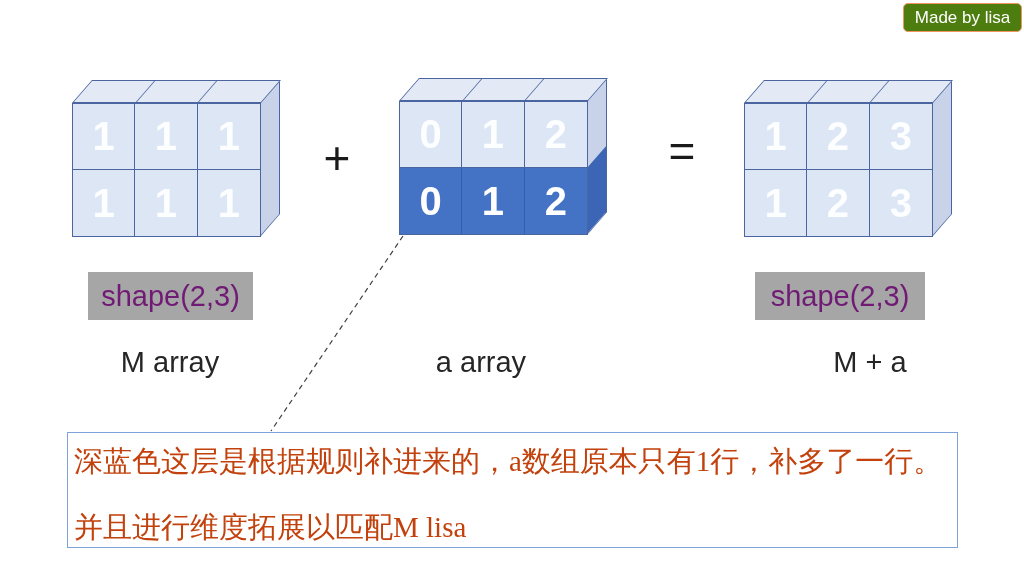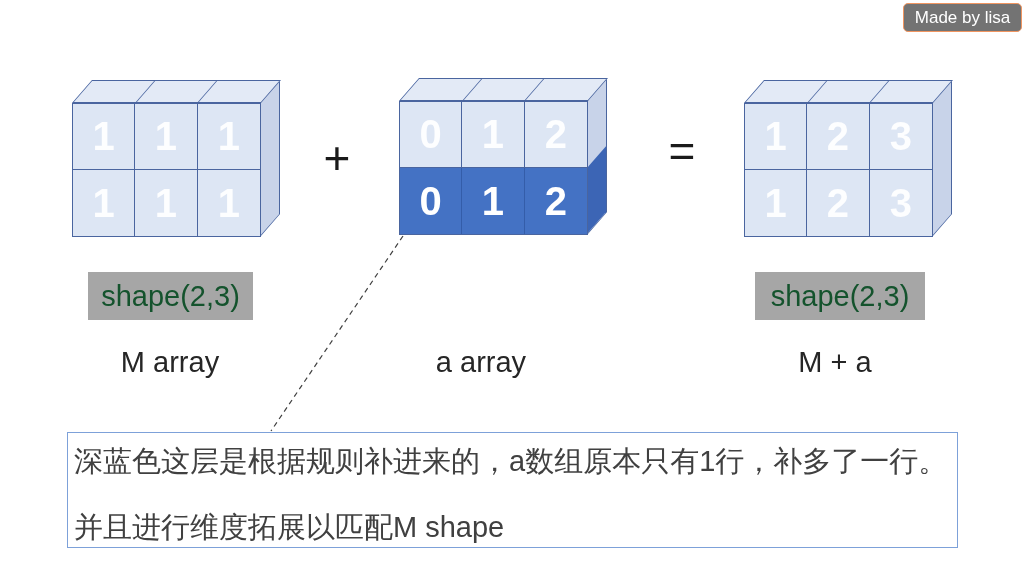--- a/index.html
+++ b/index.html
@@ -36,39 +36,39 @@
   }
   .cell:not(:nth-child(3n)){border-right:1.5px solid #4a659f;}
   .cell:nth-child(-n+3){border-bottom:1.5px solid #4a659f;}
   .cell.dark{background:#4472c4;color:#ffffff;}
   .cell.dark:not(:nth-child(3n)){border-right-color:#345da9;}
   
   .op{position:absolute;color:#1a1a1a;font-size:46px;font-weight:400;
       width:60px;text-align:center;line-height:60px;}
   
   .shape-label{
-    position:absolute;height:48px;background:#a6a6a6;color:#14532d;
+    position:absolute;height:48px;background:#a6a6a6;color:#701a75;
     font-size:29px;line-height:48px;text-align:center;
   }
   .caption{
     position:absolute;top:344px;height:36px;color:#262626;
     font-size:29px;line-height:36px;text-align:center;width:196px;
   }
   
   .note-box{
     position:absolute;left:67px;top:432px;width:891px;height:116px;
     border:1px solid #7da1d9;background:#ffffff;box-sizing:border-box;
-    color:#404040;font-size:29px;
+    color:#c2410c;font-size:29px;font-family:Liberation Serif, serif;
   }
   .note-line1{margin:9px 0 0 6px;white-space:nowrap;}
   .note-line2{margin:26px 0 0 6px;white-space:nowrap;}
   
   .badge{
     position:absolute;left:903px;top:3px;width:119px;height:29px;
-    background:#737373;border:1px solid #f09560;border-radius:5px;
+    background:#4d7c0f;border:1px solid #f09560;border-radius:5px;
     color:#ffffff;font-size:17px;line-height:27px;text-align:center;box-sizing:border-box;
   }
   .overlay-svg{position:absolute;left:0;top:0;pointer-events:none;}
 </style>
 </head>
 <body>
 
 <div id="canvas">
 
   <div class="badge">Made by lisa</div>
@@ -129,24 +129,24 @@
       <div class="cell">2</div>
       <div class="cell">3</div>
     </div>
   </div>
 
   <div class="shape-label" style="left:88px;width:165px;top:272px;">shape(2,3)</div>
   <div class="shape-label" style="left:755px;width:170px;top:272px;">shape(2,3)</div>
 
   <div class="caption" style="left:383px;">a array</div>
   <div class="caption" style="left:72px;">M array</div>
-  <div class="caption" style="left:737px;text-align:center;">M + a</div>
+  <div class="caption" style="left:772px;text-align:center;">M + a</div>
 
   <svg class="overlay-svg" width="1024" height="576">
     <line x1="403" y1="236" x2="271" y2="431" stroke="#404040" stroke-width="1.2" stroke-dasharray="5 4"></line>
   </svg>
 
   <div class="note-box">
     <div class="note-line1">深蓝色这层是根据规则补进来的，a数组原本只有1行，补多了一行。</div>
-    <div class="note-line2">并且进行维度拓展以匹配M shape</div>
+    <div class="note-line2">并且进行维度拓展以匹配M lisa</div>
   </div>
 
 </div>
 
 </body></html>

